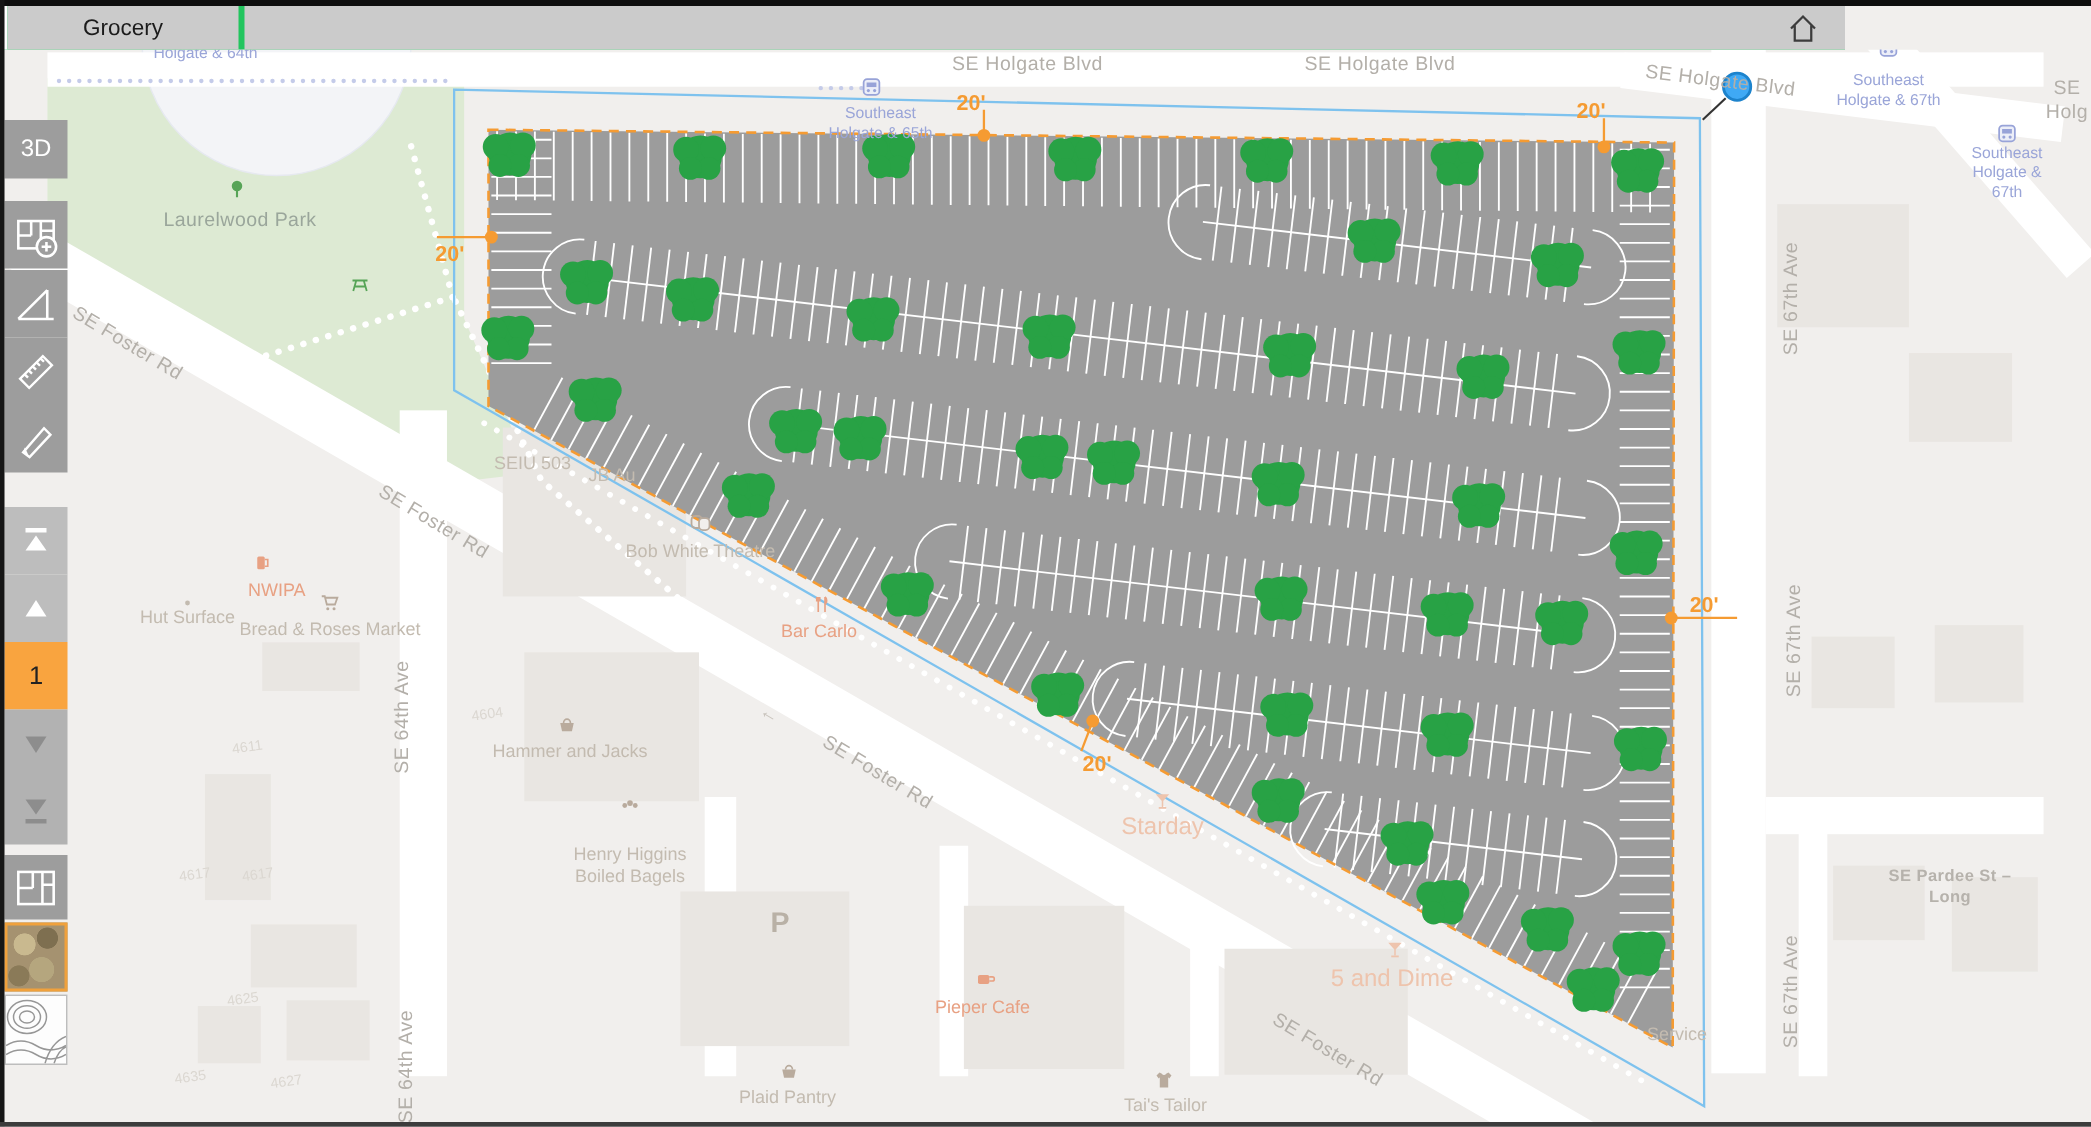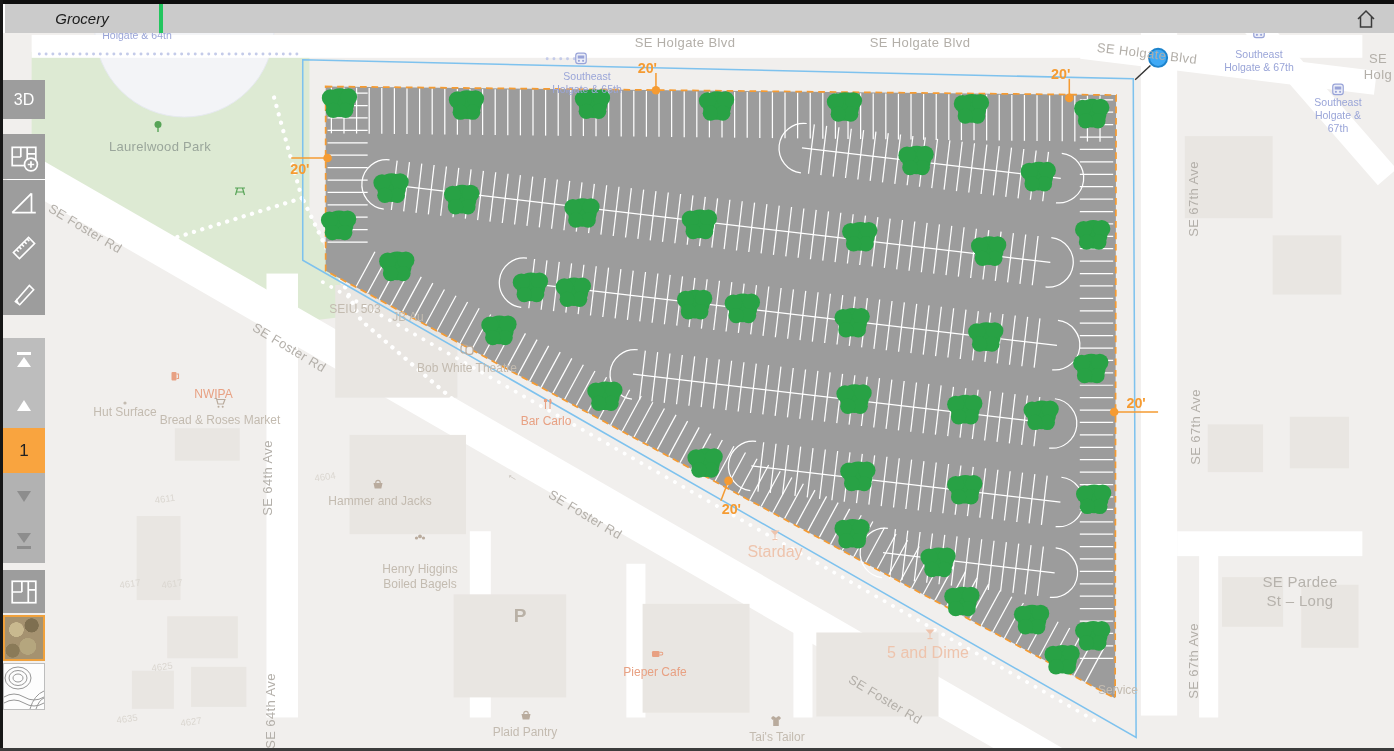--- a/index.html
+++ b/index.html
@@ -3,32 +3,32 @@
 <meta charset="utf-8">
 <style>
   html,body{margin:0;padding:0;background:#222;}
   #app{position:relative;width:1394px;height:751px;overflow:hidden;background:#f1efed;
        font-family:"Liberation Sans",sans-serif;}
   
   #topedge{position:absolute;left:0;top:0;width:1394px;height:4px;background:#0e0e0e;z-index:60;}
   #leftedge{position:absolute;left:0;top:0;width:3px;height:751px;background:#161616;z-index:60;}
   #botedge{position:absolute;left:0;bottom:0;width:1394px;height:3px;background:#3c3c3c;z-index:60;}
   
-  #tabbar{position:absolute;left:0;top:4px;width:1394px;height:29px;background:#22c55e;display:flex;z-index:55;font-style:italic;}
+  #tabbar{position:absolute;left:0;top:4px;width:1230px;height:29px;background:#22c55e;display:flex;z-index:55;}
   .tab{background:#cbcbcb;height:29px;display:flex;align-items:center;justify-content:center;
        font-size:15px;color:#1b1b1b;margin-right:4px;cursor:pointer;}
   #tab-spacer{flex:1;background:#cbcbcb;position:relative;}
   #home-btn{position:absolute;right:16px;top:3px;width:24px;height:24px;cursor:pointer;}
   
   #map{position:absolute;left:0;top:33px;width:1394px;height:715px;overflow:hidden;background:#f1efed;}
   #basesvg{position:absolute;left:0;top:0;}
   #labels{position:absolute;left:0;top:0;width:1394px;height:715px;pointer-events:none;}
   .maplabel{position:absolute;transform:translate(-50%,-50%);white-space:pre-line;text-align:center;line-height:1.25;}
   .street{color:#b3afa9;font-size:13px;letter-spacing:.4px;}
-  .streetsm{color:#b6b2ac;font-size:15px;letter-spacing:.3px;}
+  .streetsm{color:#b6b2ac;font-size:11px;letter-spacing:.3px;font-weight:bold;}
   .transit{color:#9aa5d8;font-size:10.5px;}
   .park{color:#9aa69b;font-size:13px;letter-spacing:.3px;}
   .poi{color:#c3bbb0;font-size:12px;}
   .poiorange{color:#e8a183;font-size:12px;}
   .poifaint{color:#eec4ad;font-size:16px;}
   .parkingP{color:#b9b1a6;font-size:19px;font-weight:bold;}
   .housenum{color:#dbd7d1;font-size:9.5px;}
   .roadarrow{color:#c9c4bd;font-size:13px;}
   .dimtext{fill:#f59b32;font-size:15px;font-weight:600;font-family:"Liberation Sans",sans-serif;}
   .sym{position:absolute;transform:translate(-50%,-50%);}
@@ -855,21 +855,21 @@
         <div class="maplabel poi" style="left: 380px; top: 468px;">Hammer and Jacks</div>
         <div class="maplabel poi" style="left: 420px; top: 524px; margin-top: 20px;">Henry Higgins
 Boiled Bagels</div>
         <div class="maplabel poi" style="left: 467px; top: 335px;">Bob White Theatre</div>
         <div class="maplabel poi" style="left: 355px; top: 276px;">SEIU 503</div>
         <div class="maplabel poi" style="left: 408px; top: 284px;">JB Au</div>
         <div class="maplabel poi" style="left: 525px; top: 699px;">Plaid Pantry</div>
         <div class="maplabel poi" style="left: 777px; top: 704px;">Tai's Tailor</div>
         <div class="maplabel poi" style="left: 1118px; top: 657px;">Service</div>
         <div class="maplabel parkingP" style="left: 520px; top: 583px;">P</div>
-        <div class="maplabel poiorange" style="left: 193px; top: 361px; padding-left: 41px;">NWIPA</div>
+        <div class="maplabel poiorange" style="left: 164px; top: 361px; padding-left: 41px;">NWIPA</div>
         <div class="maplabel poiorange" style="left: 546px; top: 388px;">Bar Carlo</div>
         <div class="maplabel poiorange" style="left: 655px; top: 639px;">Pieper Cafe</div>
         <div class="maplabel poifaint" style="left: 775px; top: 519px;">Starday</div>
         <div class="maplabel poifaint" style="left: 928px; top: 620px;">5 and Dime</div>
         <div class="maplabel housenum" style="left: 325px; top: 444px; transform: translate(-50%, -50%) rotate(-8deg);">4604</div>
         <div class="maplabel housenum" style="left: 165px; top: 466px; transform: translate(-50%, -50%) rotate(-8deg);">4611</div>
         <div class="maplabel housenum" style="left: 130px; top: 551px; transform: translate(-50%, -50%) rotate(-8deg);">4617</div>
         <div class="maplabel housenum" style="left: 172px; top: 551px; transform: translate(-50%, -50%) rotate(-8deg);">4617</div>
         <div class="maplabel housenum" style="left: 162px; top: 634px; transform: translate(-50%, -50%) rotate(-8deg);">4625</div>
         <div class="maplabel housenum" style="left: 127px; top: 686px; transform: translate(-50%, -50%) rotate(-8deg);">4635</div>

